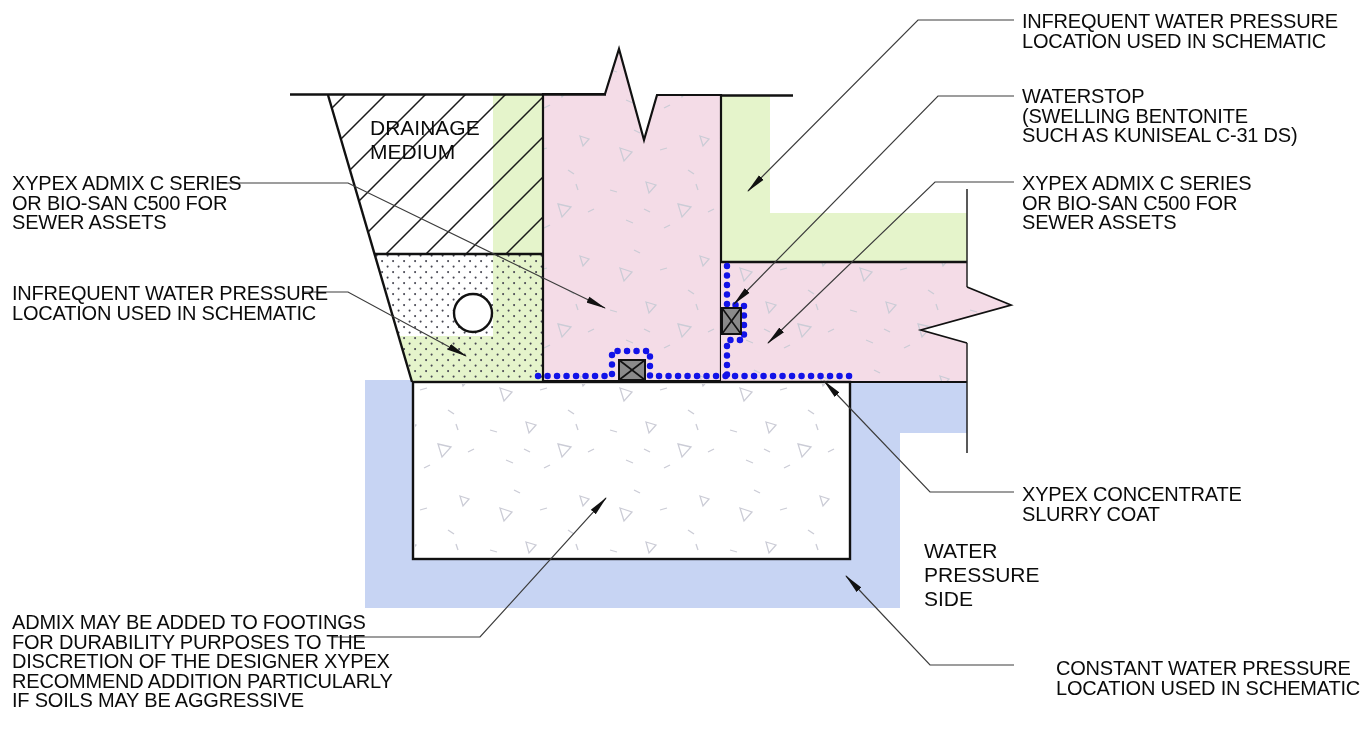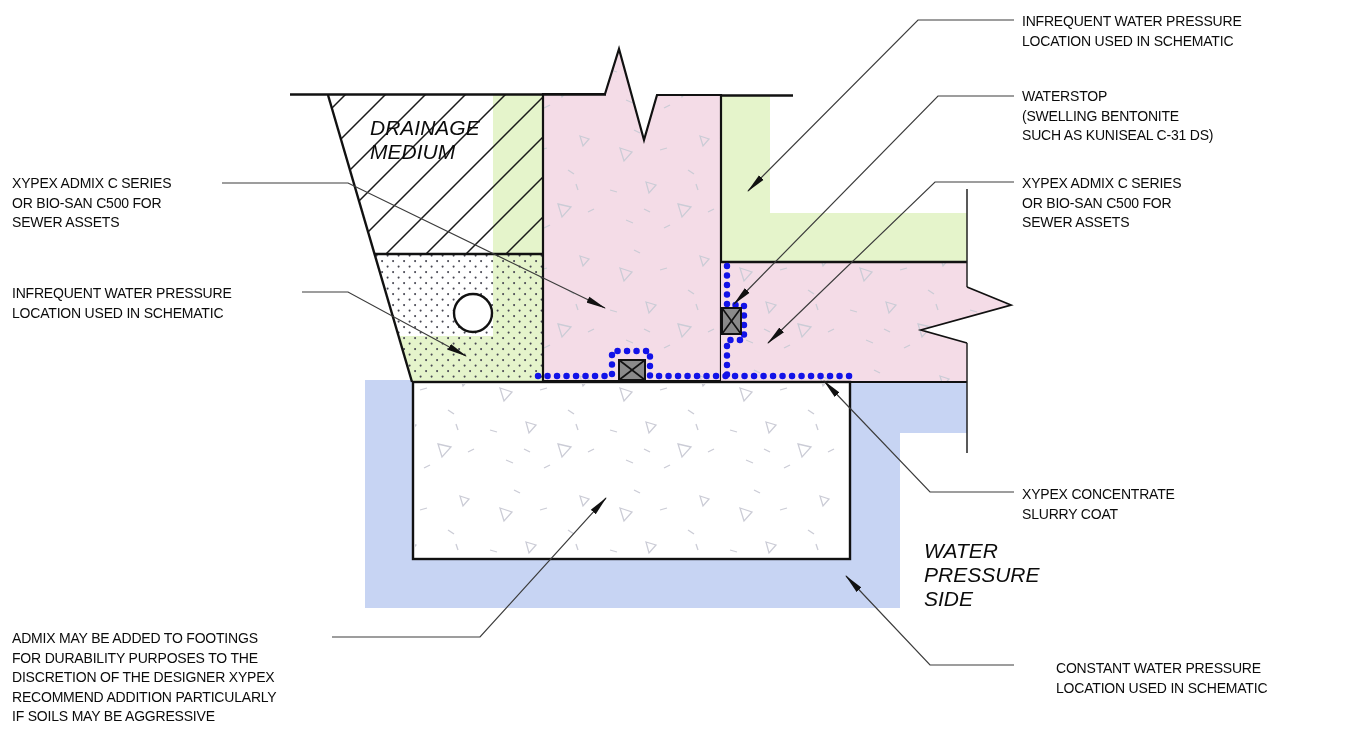--- a/index.html
+++ b/index.html
@@ -1,21 +1,21 @@
 <!DOCTYPE html>
 <html><head>
 <meta charset="utf-8">
 <style>
   html,body{margin:0;padding:0;background:#ffffff;}
   #canvas{position:relative;width:1366px;height:754px;background:#fff;overflow:hidden;
           font-family:"Liberation Sans", sans-serif;}
   #drawing{position:absolute;left:0;top:0;}
-  .lbl{position:absolute;white-space:pre-line;color:#0b0b0b;font-size:14px;
+  .lbl{position:absolute;white-space:pre-line;color:#0b0b0b;font-size:20px;
        line-height:19.5px;letter-spacing:-0.2px;}
-  .lbl-big{font-size:21px;line-height:24px;letter-spacing:0;font-style:italic;}
+  .lbl-big{font-size:21px;line-height:24px;letter-spacing:0;}
 </style>
 </head>
 <body>
 
 <div id="canvas">
 
 <svg id="drawing" width="1366" height="754" viewBox="0 0 1366 754" xmlns="http://www.w3.org/2000/svg">
   <defs>
     <pattern id="hatch" patternUnits="userSpaceOnUse" width="40" height="40">
       <path d="M-10,10 L10,-10 M0,40 L40,0 M30,50 L50,30" stroke="#1a1a1a" stroke-width="1.5" fill="none"></path>
@@ -110,21 +110,21 @@
 <div class="lbl lbl-big" style="left:370px;top:116px;">DRAINAGE
 MEDIUM</div>
 
 <div class="lbl" style="left:12px;top:174px;">XYPEX ADMIX C SERIES
 OR BIO-SAN C500 FOR
 SEWER ASSETS</div>
 
 <div class="lbl" style="left:12px;top:284px;">INFREQUENT WATER PRESSURE
 LOCATION USED IN SCHEMATIC</div>
 
-<div class="lbl" style="left:12px;top:629px;">ADMIX MAY BE ADDED TO FOOTINGS
+<div class="lbl" style="left:12px;top:613px;">ADMIX MAY BE ADDED TO FOOTINGS
 FOR DURABILITY PURPOSES TO THE
 DISCRETION OF THE DESIGNER XYPEX
 RECOMMEND ADDITION PARTICULARLY
 IF SOILS MAY BE AGGRESSIVE</div>
 
 <div class="lbl" style="left:1022px;top:12px;">INFREQUENT WATER PRESSURE
 LOCATION USED IN SCHEMATIC</div>
 
 <div class="lbl" style="left:1022px;top:87px;">WATERSTOP
 (SWELLING BENTONITE

